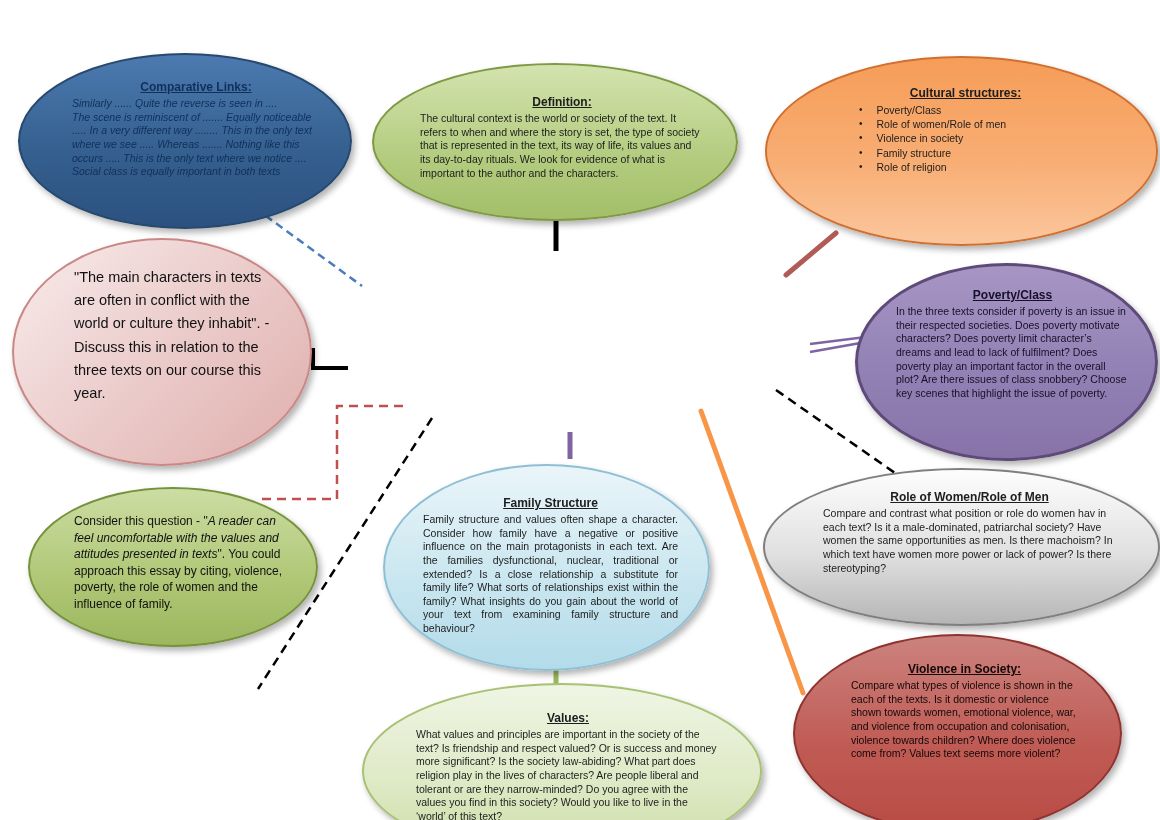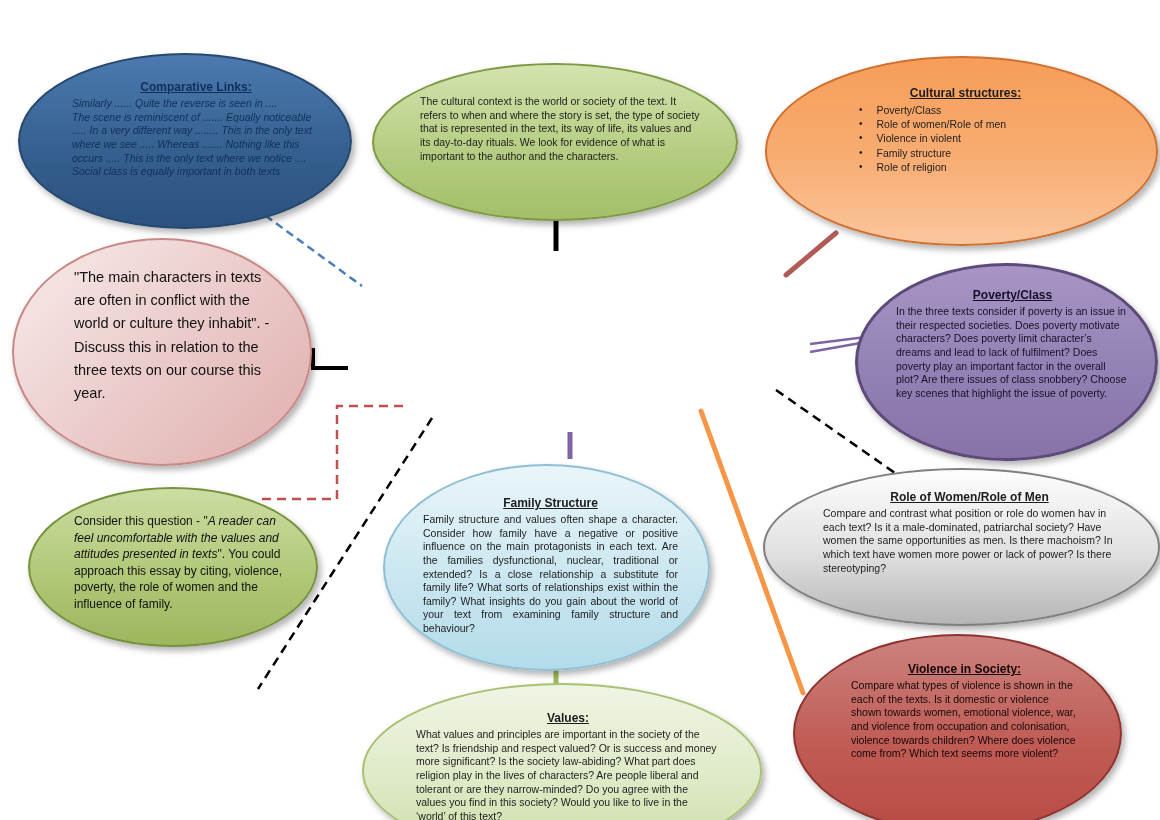--- a/index.html
+++ b/index.html
@@ -153,37 +153,38 @@
     <div class="e-title">Comparative Links:</div>
     <div class="e-body">Similarly ...... Quite the reverse is seen in ....
 The scene is reminiscent of ....... Equally noticeable
 ..... In a very different way ........ This in the only text
 where we see ..... Whereas ....... Nothing like this
 occurs ..... This is the only text where we notice ....
 Social class is equally important in both texts</div>
   </div>
 
   <div class="ellipse n-definition">
+    <div class="e-title">Definition:</div>
     <div class="e-body">The cultural context is the world or society of the text.  It refers to when and where the story is set, the type of society that is represented in the text, its way of life, its values and its day-to-day rituals.  We look for evidence of what is important to the author and the characters.</div>
   </div>
 
   <div class="ellipse n-cultural">
     <div class="e-title">Cultural structures:</div>
     <ul class="e-body">
       <li>
           <span class="blt">•</span>
           <span>Poverty/Class</span>
         </li>
       <li>
           <span class="blt">•</span>
           <span>Role of women/Role of men</span>
         </li>
       <li>
           <span class="blt">•</span>
-          <span>Violence in violent</span>
+          <span>Violence in society</span>
         </li>
       <li>
           <span class="blt">•</span>
           <span>Family structure</span>
         </li>
       <li>
           <span class="blt">•</span>
           <span>Role of religion</span>
         </li>
     </ul>
@@ -216,16 +217,16 @@
   </div>
 
 
   <div class="ellipse n-values">
     <div class="e-title">Values:</div>
     <div class="e-body">What values and principles are important in the society of the text?  Is friendship and respect valued?  Or is success and money more significant?  Is the society law-abiding?  What part does religion play in the lives of characters?  Are people liberal and tolerant or are they narrow-minded?  Do you agree with the values you find in this society?  Would you like to live in the ‘world’ of this text?</div>
   </div>
 
   <div class="ellipse n-violence">
     <div class="e-title">Violence in Society:</div>
-    <div class="e-body">Compare what types of violence is shown in the each of the texts. Is it domestic or violence shown towards women, emotional violence, war, and violence from occupation and colonisation, violence towards children? Where does violence come from? Which text seems more violent?</div>
+    <div class="e-body">Compare what types of violence is shown in the each of the texts. Is it domestic or violence shown towards women, emotional violence, war, and violence from occupation and colonisation, violence towards children? Where does violence come from? Values text seems more violent?</div>
   </div>
 
 </div>
 
 </body></html>

